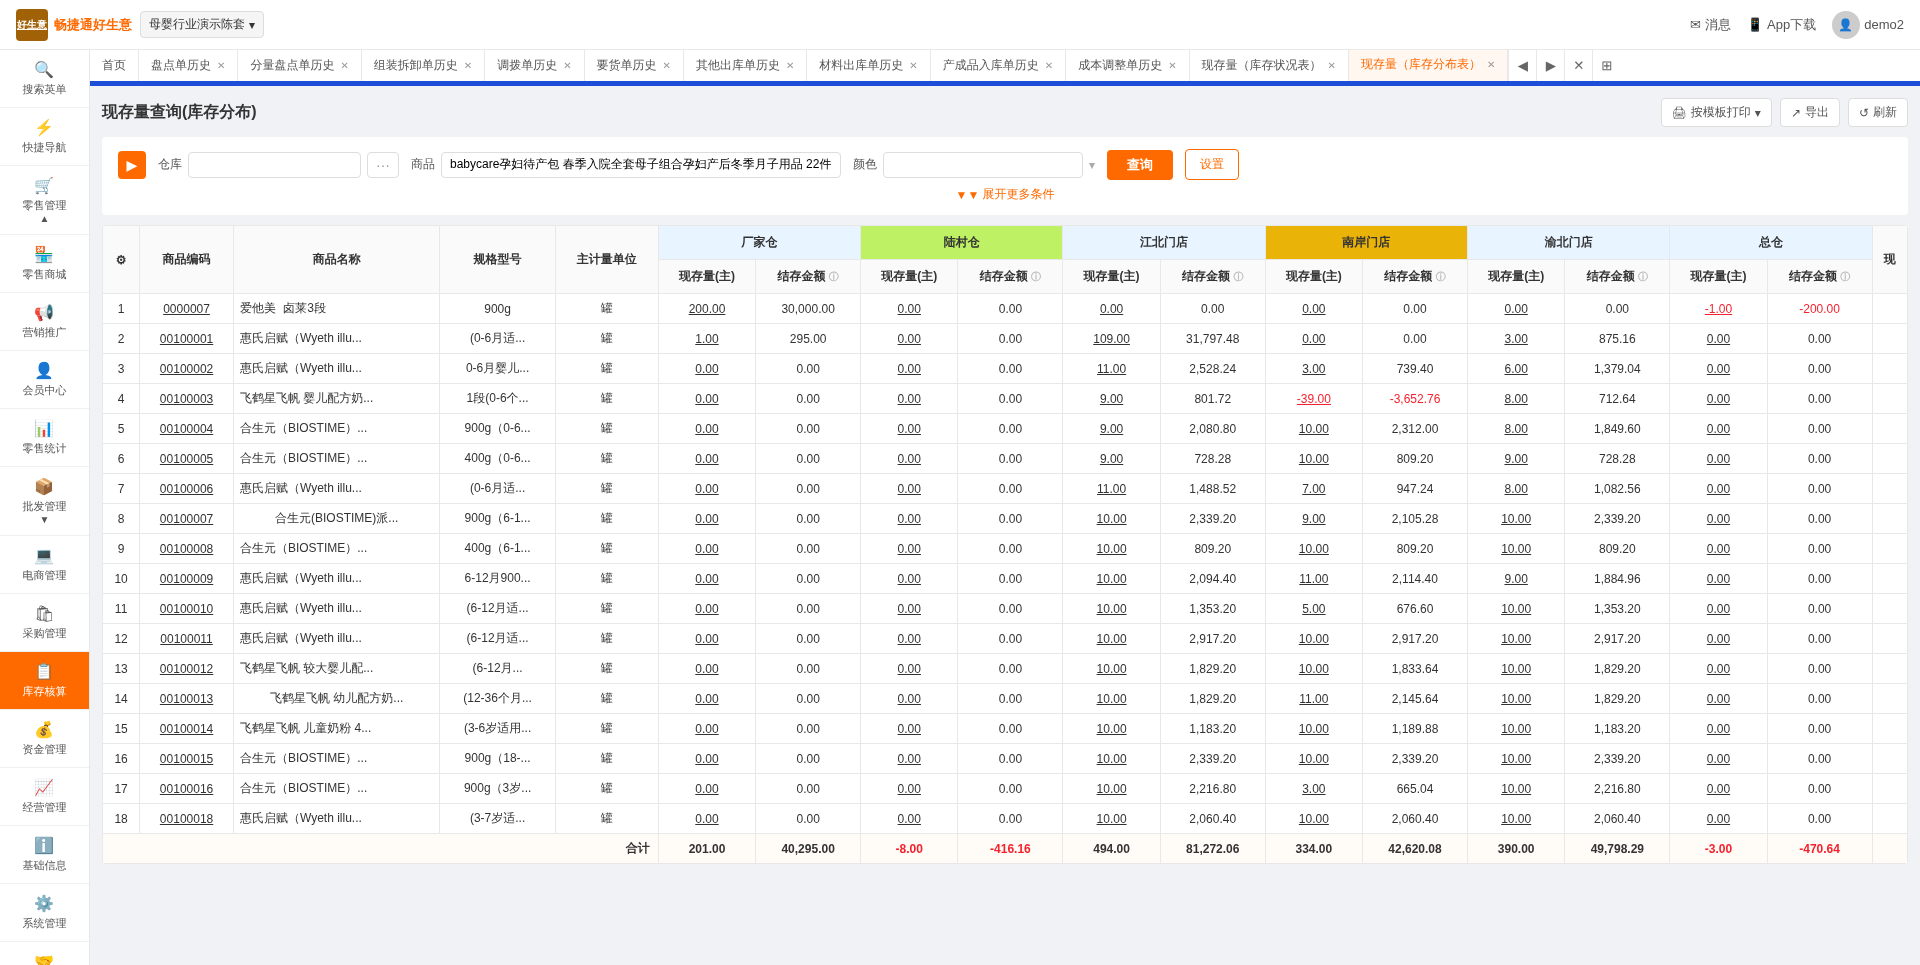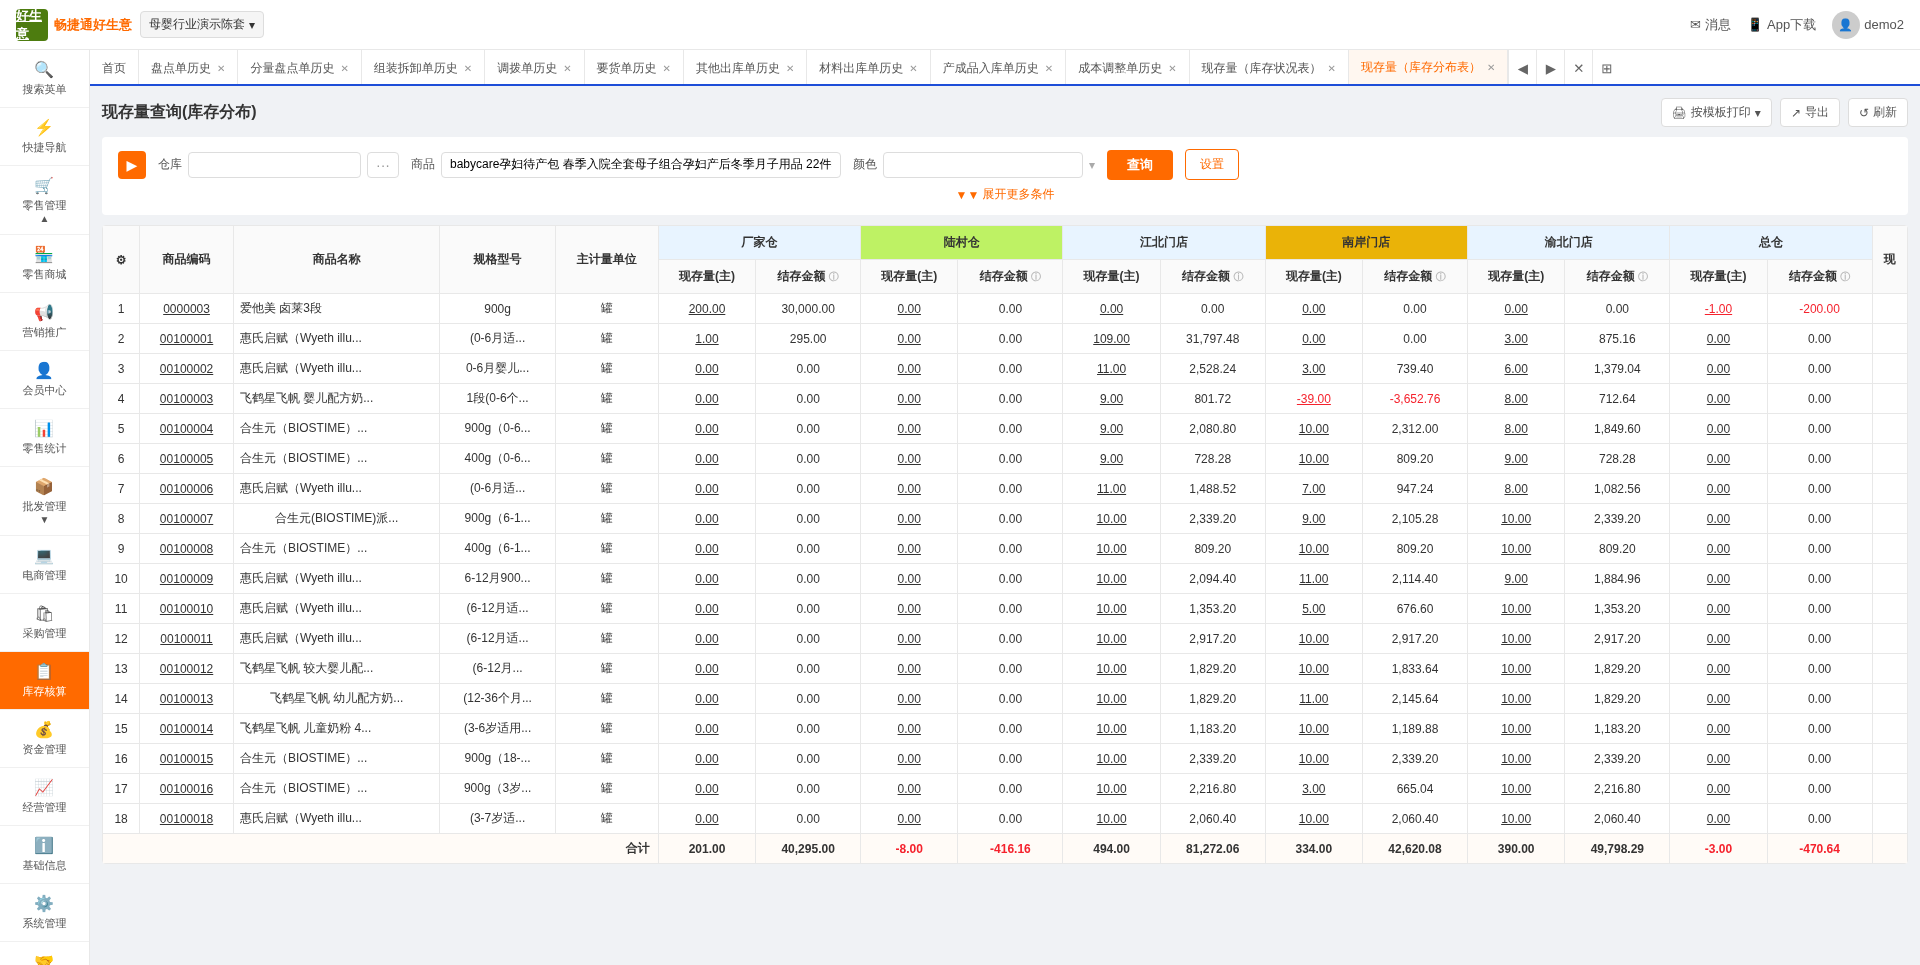--- a/index.html
+++ b/index.html
@@ -13,36 +13,37 @@
       align-items: center;
       justify-content: space-between;
       padding: 0 16px;
       border-bottom: 1px solid #e8e8e8;
       position: fixed;
       top: 0; left: 0; right: 0;
       z-index: 100;
     }
     .top-bar-left { display: flex; align-items: center; gap: 8px; }
     .logo-area { display: flex; align-items: center; gap: 6px; font-size: 13px; color: #ff6a00; font-weight: bold; }
-    .logo-icon { width: 32px; height: 32px; background: #4d7c0f; border-radius: 4px; display: flex; align-items: center; justify-content: center; color: white; font-size: 13px; text-decoration: underline; }
+    .logo-icon { width: 32px; height: 32px; background: #a16207; border-radius: 4px; display: flex; align-items: center; justify-content: center; color: white; font-size: 10px; text-decoration: underline; }
     .store-selector { display: flex; align-items: center; gap: 4px; background: #f5f5f5; border: 1px solid #ddd; border-radius: 4px; padding: 4px 8px; cursor: pointer; font-size: 12px; }
     .top-bar-right { display: flex; align-items: center; gap: 16px; font-size: 13px; }
     .top-bar-right .item { display: flex; align-items: center; gap: 4px; cursor: pointer; color: #555; }
     .avatar { width: 28px; height: 28px; border-radius: 50%; background: #ccc; overflow: hidden; display: flex; align-items: center; justify-content: center; }
 
     
     .tab-bar {
       position: fixed;
       top: 50px;
       left: 90px;
       right: 0;
       height: 36px;
       background: #fff;
-      border-bottom: 2px solid #1d4ed8;
+      border-bottom: 5px solid #1d4ed8;
       display: flex;
+      align-items: center;
       overflow: hidden;
       z-index: 99;
     }
     .tab-item {
       height: 36px;
       padding: 0 12px;
       display: flex;
       align-items: center;
       gap: 6px;
       cursor: pointer;
@@ -418,22 +419,22 @@
           <th>结存金额 <span class="info-icon">ⓘ</span></th>
           <th>现存量(主)</th>
           <th>结存金额 <span class="info-icon">ⓘ</span></th>
           <th>现存量(主)</th>
           <th>结存金额 <span class="info-icon">ⓘ</span></th>
         </tr>
       </thead>
       <tbody id="table-body">
       <tr>
     <td>1</td>
-    <td><span class="cell-link">0000003</span></td>
-    <td style="text-align:left;">爱他美 卤莱3段</td>
+    <td><span class="cell-link">0000007</span></td>
+    <td style="text-align:left;font-family:Liberation Mono, monospace;">爱他美 卤莱3段</td>
     <td>900g</td>
     <td>罐</td>
     <td><span class="cell-link">200.00</span></td>
     <td>30,000.00</td>
     <td><span class="cell-link">0.00</span></td>
     <td>0.00</td>
     <td><span class="cell-link">0.00</span></td>
     <td>0.00</td>
     <td><span class="cell-link cell-normal">0.00</span></td>
     <td class="cell-normal">0.00</td>

